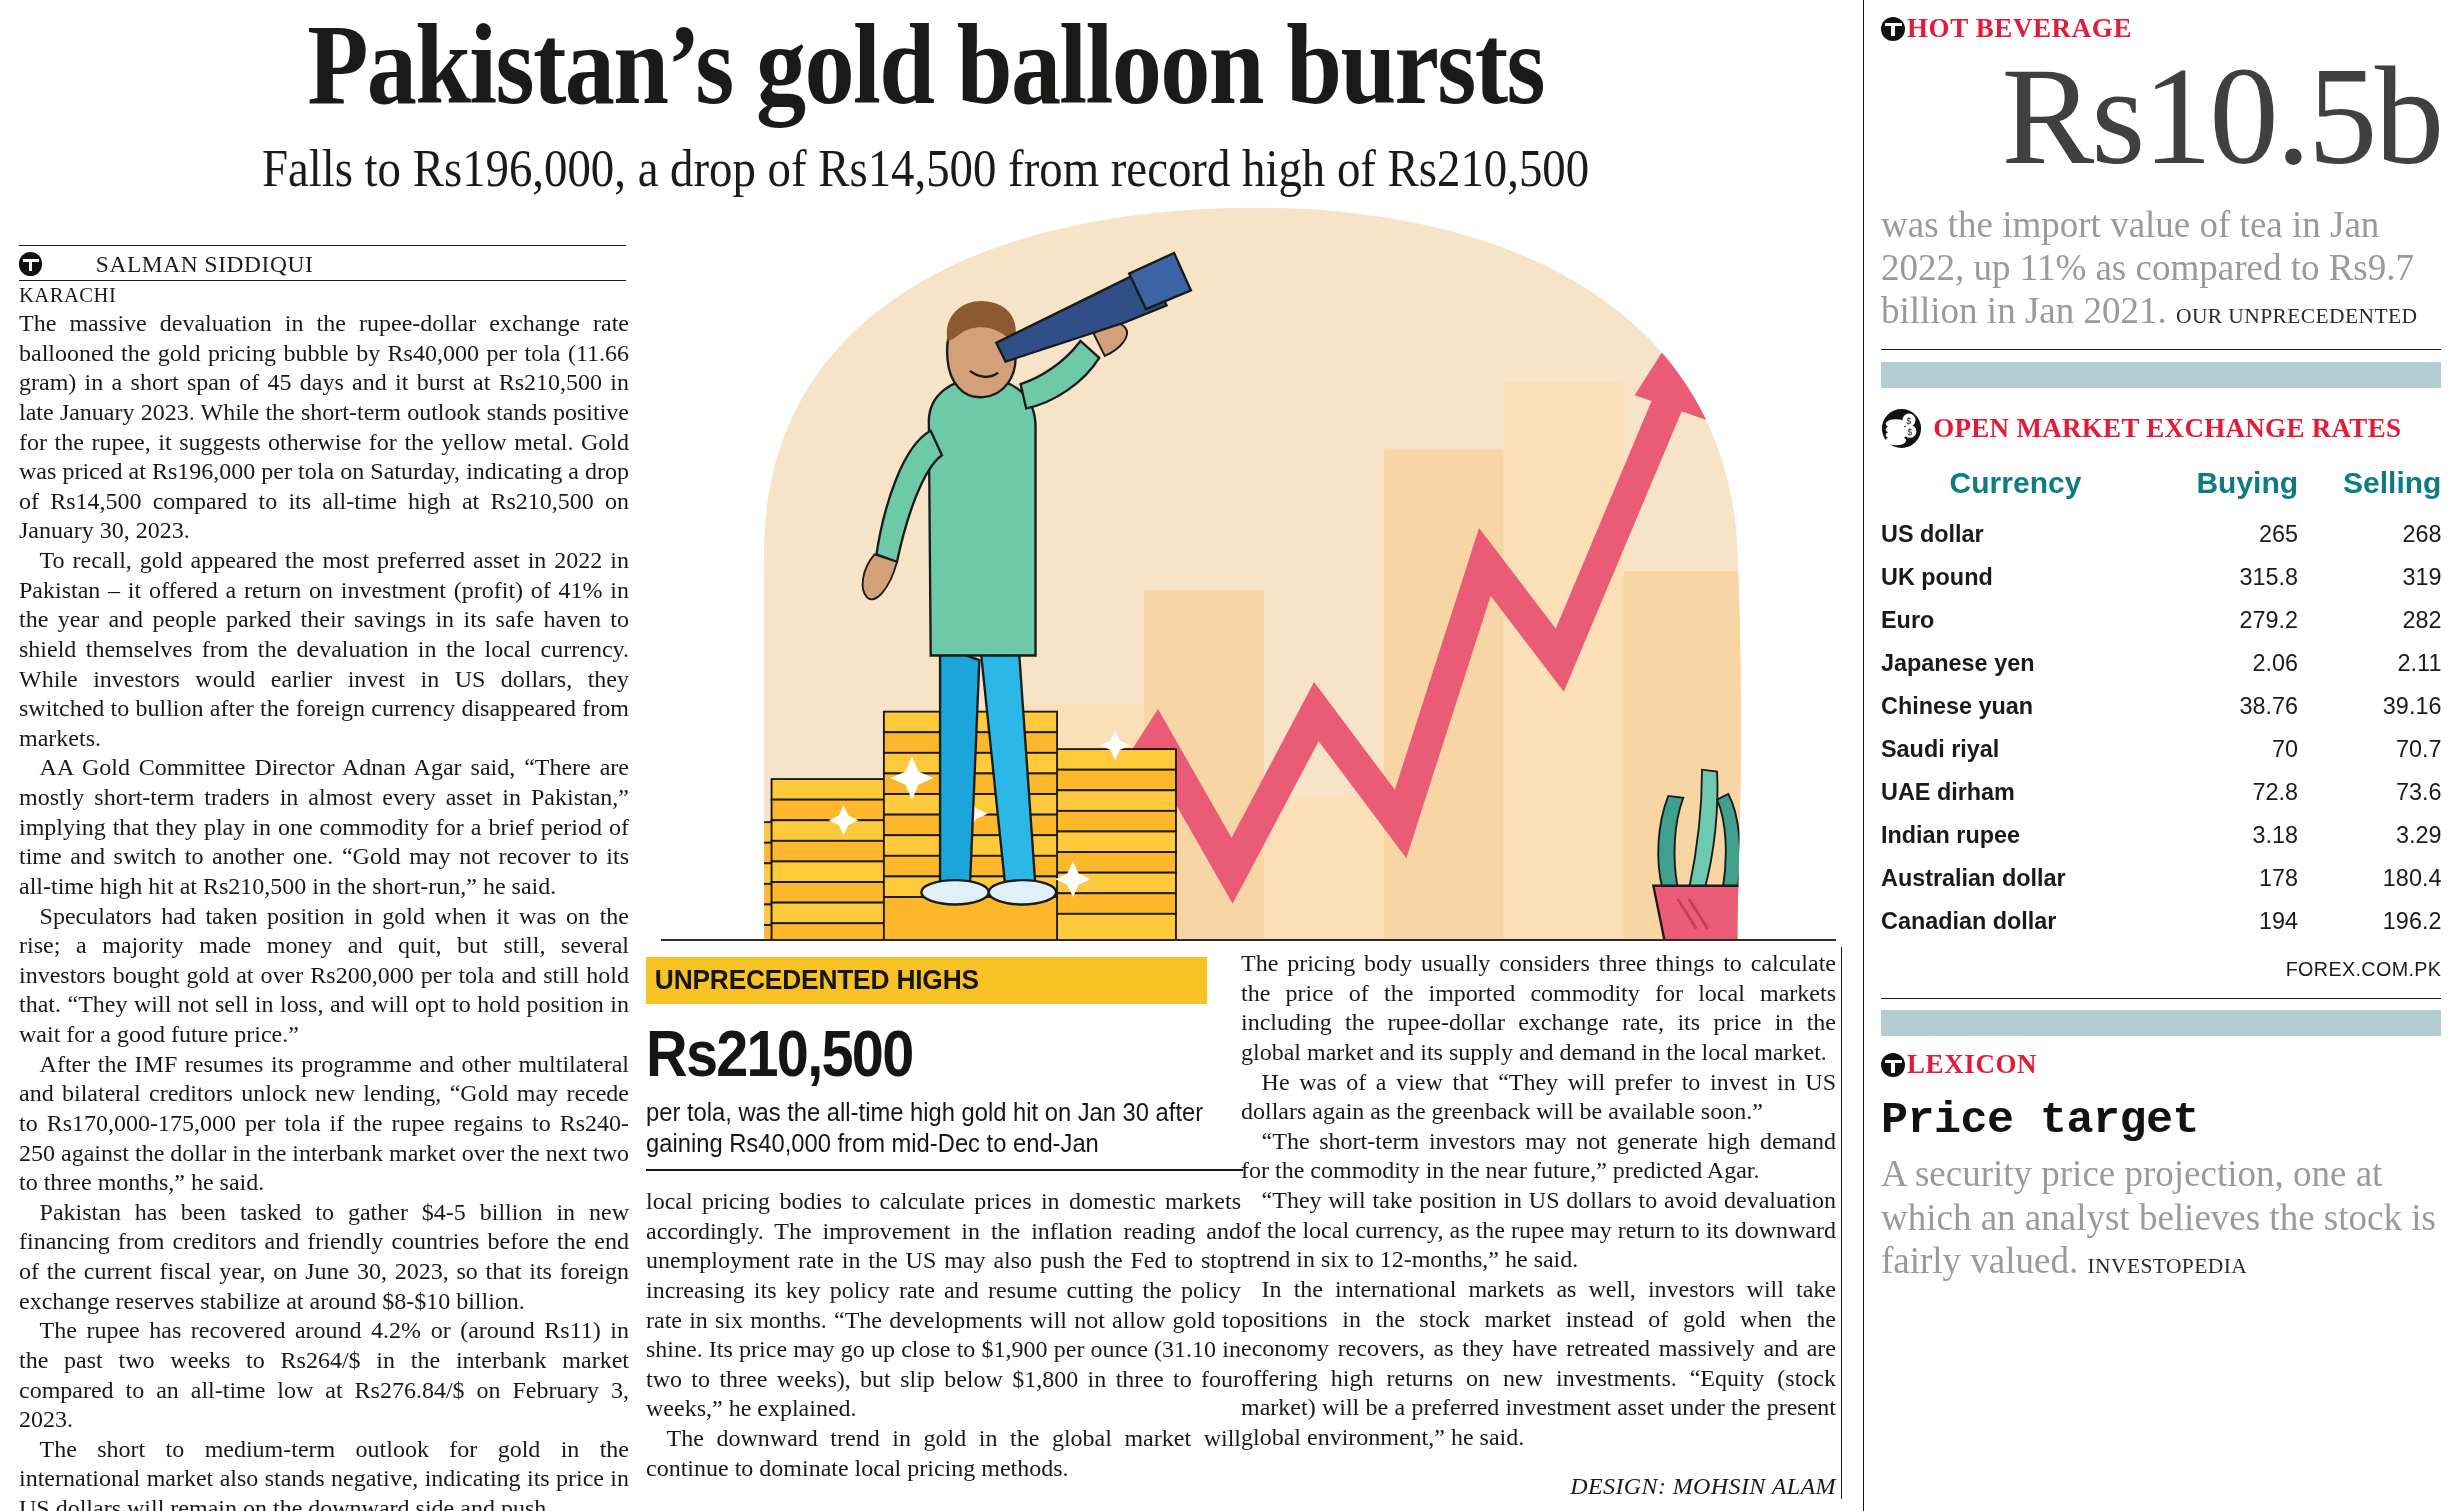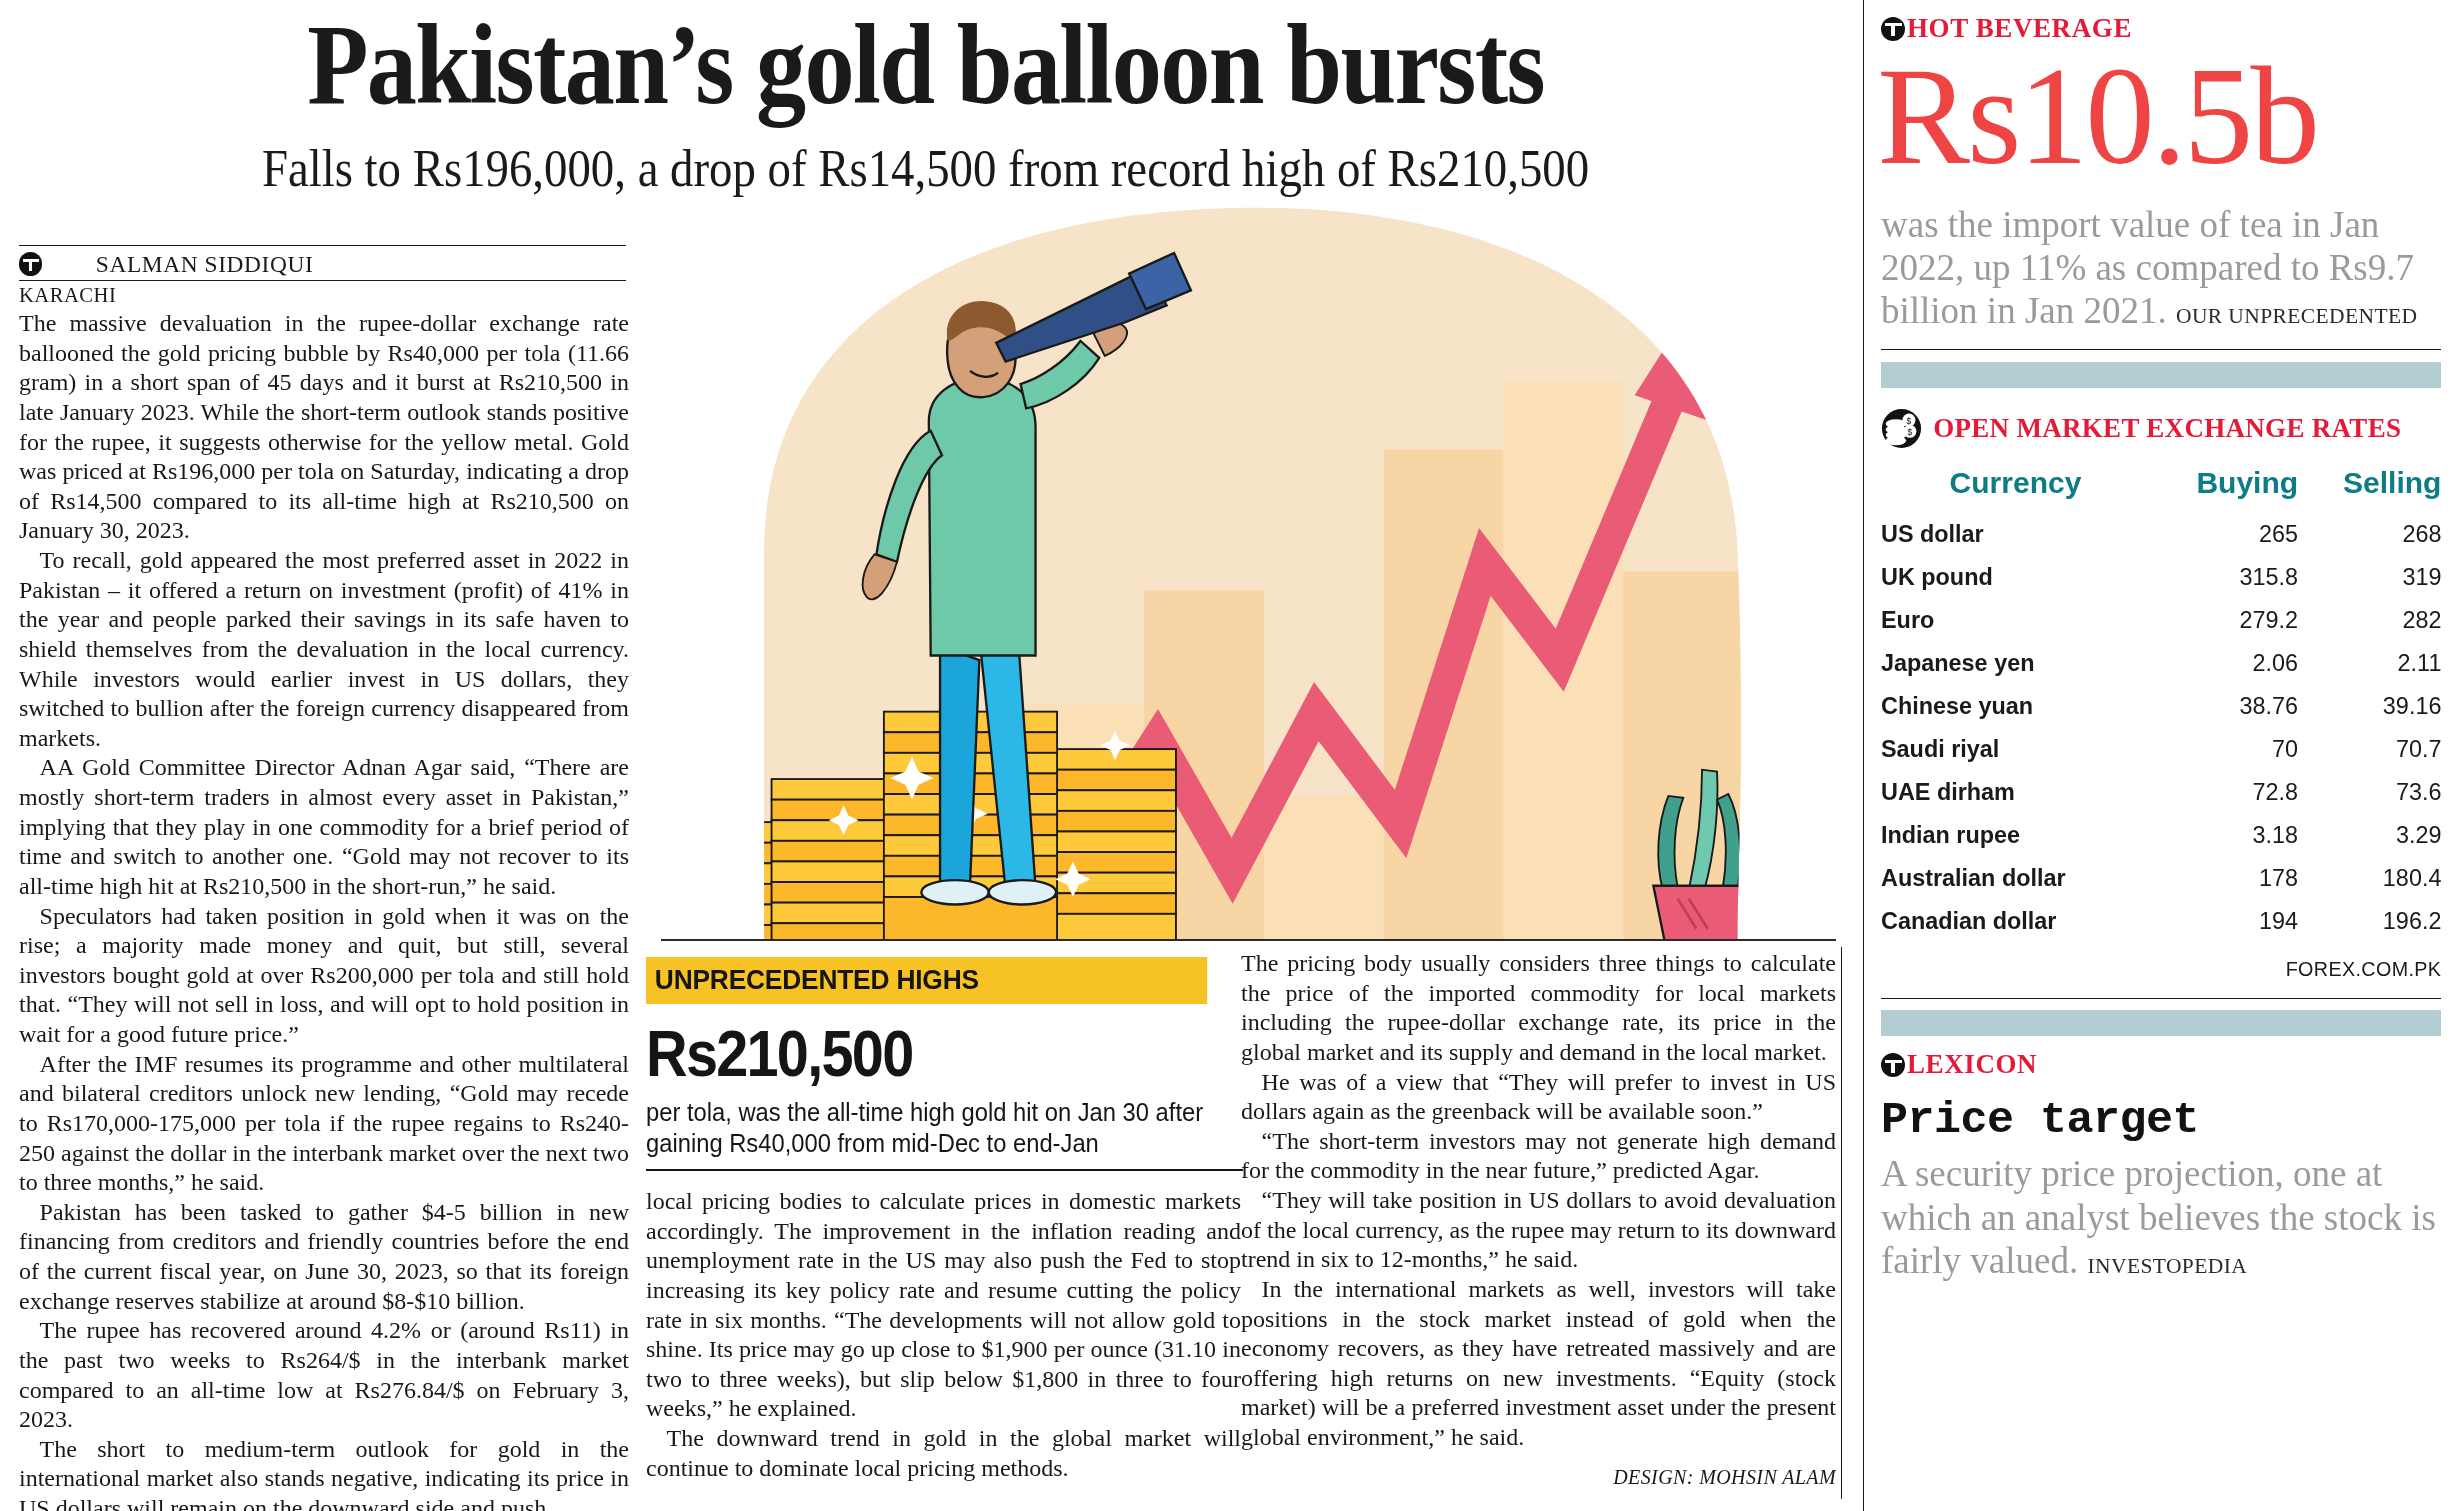--- a/index.html
+++ b/index.html
@@ -89,22 +89,22 @@
     hyphens: manual;
   }
   .col p { margin: 0; text-indent: 20.6px; }
   .col p.first { text-indent: 0; }
 
   #col1 { left: 19px; top: 309px; width: 610px; }
   #col2 { left: 646px; top: 1187px; width: 595px; }
   #col3 { left: 1241px; top: 949px; width: 595px; }
 
   .design-credit {
-    text-align: right; font-style: italic; font-size: 20px;
-    letter-spacing: 0.4px; margin-top: 12px;
+    text-align: right; font-style: italic; font-size: 24px;
+    letter-spacing: 0.4px; margin-top: 19px;
   }
 
   
   .vrule {
     position: absolute; top: 947px; left: 1841px;
     width: 1.4px; height: 552px; background: #1a1a18;
   }
 
   
   .illo {
@@ -160,21 +160,21 @@
     width: 3.9px; height: 13px; background: #fff;
   }
   .kicker-text {
     font-family: "Liberation Serif", serif;
     font-weight: bold; font-size: 27px; letter-spacing: 0.6px;
     color: #e31b39;
   }
   .stat-big {
     font-family: "Liberation Serif", serif;
     font-size: 139px; line-height: 0.92; letter-spacing: -2.8px;
-    color: #ef4444; margin: 9.4px 0 0 -3.7px;
+    color: #404040; margin: 9.4px 0 0 -3.7px; text-align: right;
   }
   .stat-body {
     font-family: "Liberation Serif", serif;
     font-size: 37px; line-height: 1.16; color: #9a9a9a;
     margin-top: 22.5px;
   }
   .stat-source {
     font-family: "Liberation Serif", serif;
     font-size: 21.5px; letter-spacing: 0.4px; color: #2a2a2a;
     white-space: nowrap;

